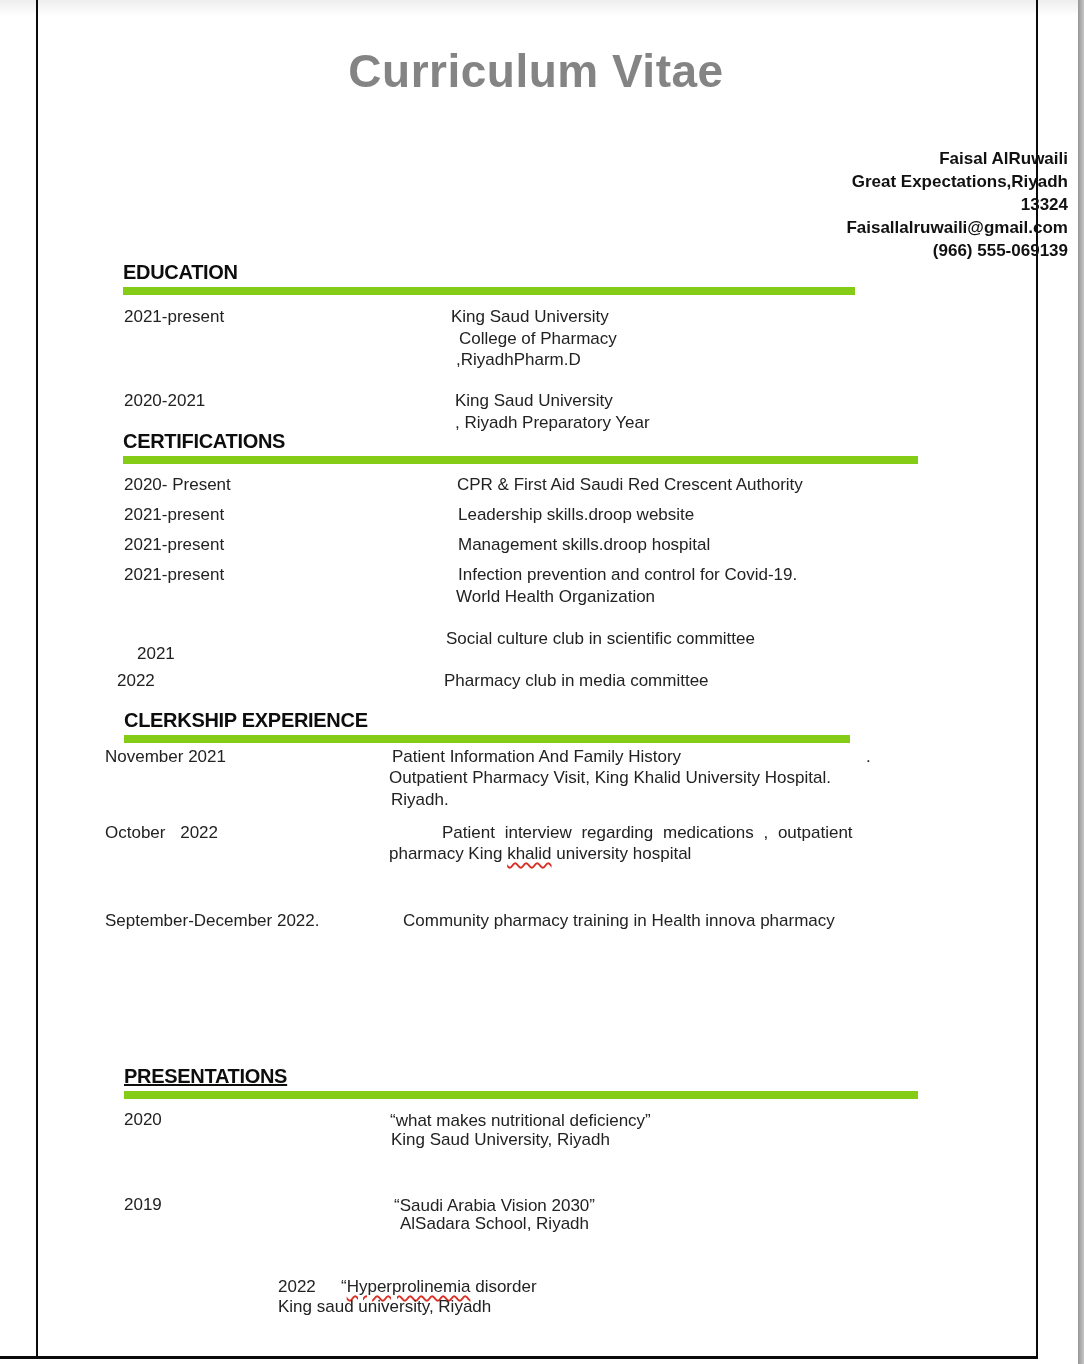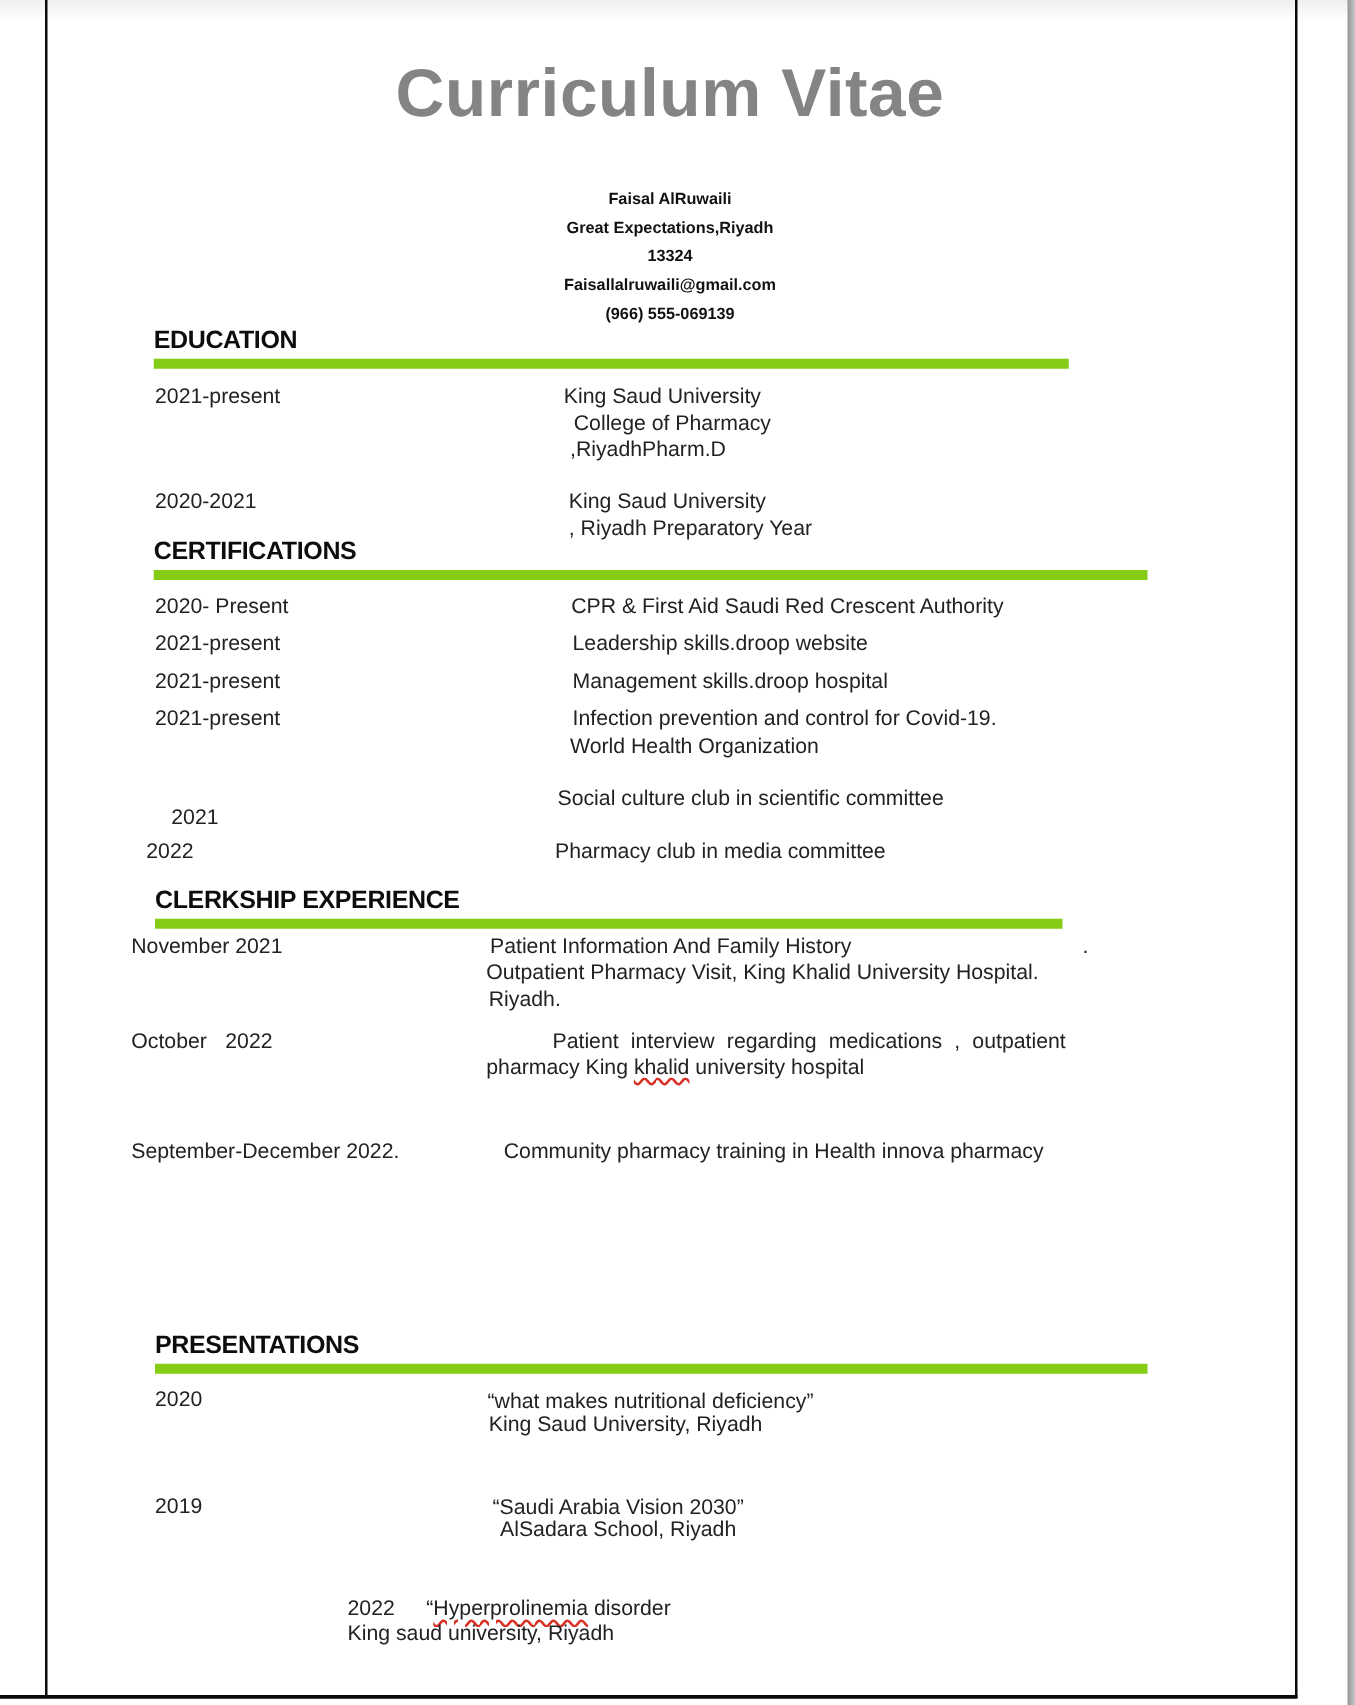--- a/index.html
+++ b/index.html
@@ -27,26 +27,26 @@
     position: absolute; left: 0; top: 1356px; width: 1038px; height: 3px; background: #0a0a0a;
   }
   .scroll-strip {
     position: absolute; left: 1078px; top: 0; width: 6px; height: 1364px;
     background: linear-gradient(90deg, #969696 0%, #c6c6c6 100%);
   }
 
   .title {
     position: absolute; left: 36px; top: 44px; width: 1000px;
     text-align: center;
-    font-size: 54px; font-weight: bold; letter-spacing: 0.5px;
+    font-size: 46px; font-weight: bold; letter-spacing: 0.5px;
     color: var(--title-color, #848484);
   }
   .contact {
     position: absolute; left: 36px; top: 147px; width: 1000px;
-    text-align: center; font-size: 13px; font-weight: bold; color: #111111;
+    text-align: right; font-size: 17px; font-weight: bold; color: #111111; padding-left: 32px;
   }
   .contact div { height: 23px; line-height: 23px; }
 
   .sec-heading {
     position: absolute;
     font-size: 20px; font-weight: bold; letter-spacing: -0.3px;
     color: #0d0d0d;
     padding-bottom: 3px;
     border-bottom: 8px solid #84cc16;
   }
@@ -121,21 +121,21 @@
   <div class="abs body-txt" style="left:389px; top:768px;">Outpatient Pharmacy Visit, King Khalid University Hospital.</div>
   <div class="abs body-txt" style="left:391px; top:790px;">Riyadh.</div>
 
   <div class="abs body-txt just10" style="left:105px; top:823px;">October 2022</div>
   <div class="abs body-txt pre" style="left:389px; top:844px;"><span>pharmacy King </span><span class="misspell">khalid</span><span> university hospital</span></div>
   <div class="abs body-txt just5" style="left:442px; top:823px;">Patient interview regarding medications , outpatient</div>
 
   <div class="abs body-txt" style="left:105px; top:911px;text-align:right;">September-December 2022.</div>
   <div class="abs body-txt" style="left:403px; top:911px;">Community pharmacy training in Health innova pharmacy</div>
 
-  <div class="sec-heading" style="left:124px; top:1065px; width:794px;">PRESENTATIONS</div>
+  <div class="sec-heading" style="left:124px; top:1065px; width:794px;text-decoration:underline;">PRESENTATIONS</div>
 
   <div class="abs body-txt" style="left:124px; top:1110px;">2020</div>
   <div class="abs body-txt" style="left:390px; top:1111px;">“what makes nutritional deficiency”</div>
   <div class="abs body-txt" style="left:391px; top:1130px;">King Saud University, Riyadh</div>
 
   <div class="abs body-txt" style="left:124px; top:1195px;">2019</div>
   <div class="abs body-txt" style="left:394px; top:1196px;">“Saudi Arabia Vision 2030”</div>
   <div class="abs body-txt" style="left:400px; top:1214px;">AlSadara School, Riyadh</div>
 
   <div class="abs body-txt" style="left:278px; top:1277px;">2022</div>

